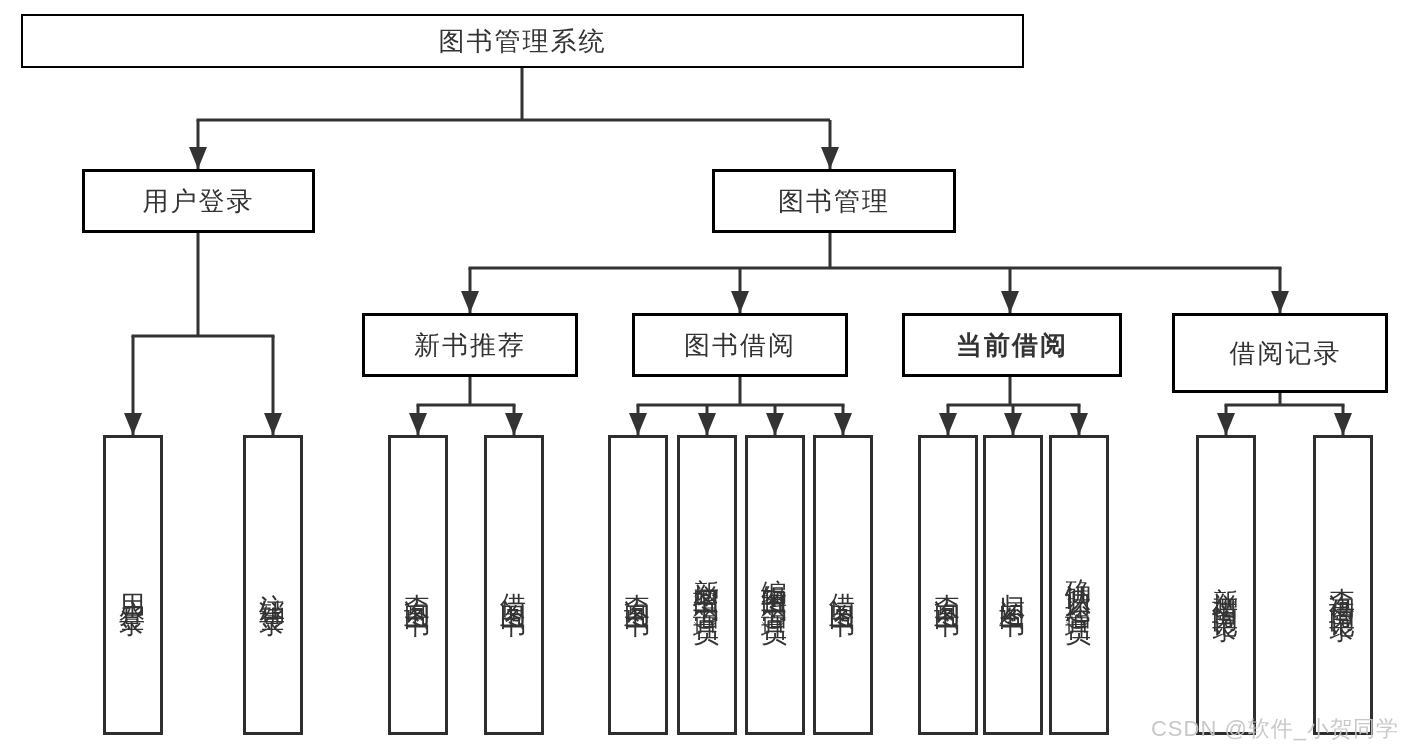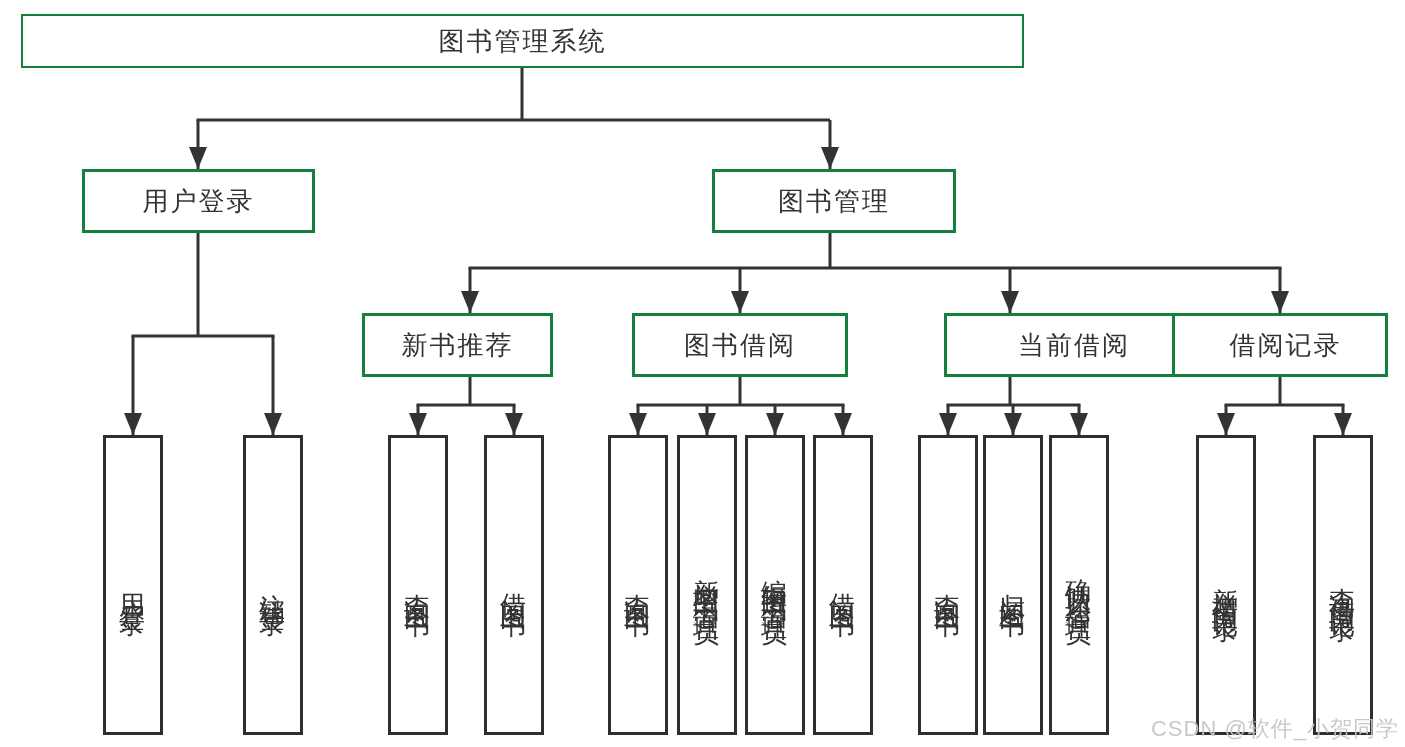--- a/index.html
+++ b/index.html
@@ -18,21 +18,21 @@
   #connector-layer {
     position: absolute;
     left: 0; top: 0;
     width: 1405px;
     height: 747px;
     z-index: 1;
   }
   .node {
     position: absolute;
     box-sizing: border-box;
-    border: 3px solid #15803d;
+    border: 3px solid #000000;
     background: #ffffff;
     display: flex;
     align-items: center;
     justify-content: center;
     color: #333333;
     font-size: 26px;
     letter-spacing: 2px;
     z-index: 2;
   }
   .leaf {
@@ -112,24 +112,24 @@
       <path d="M1226,405 L1226,435" marker-end="url(#arrow)"></path>
       <path d="M1343,405 L1343,435" marker-end="url(#arrow)"></path>
     </g>
   </svg>
 
   <div class="node" style="left:21px; top:14px; width:1003px; height:54px; border-width:2px;">图书管理系统</div>
 
   <div class="node" style="left:82px; top:169px; width:233px; height:64px;">用户登录</div>
   <div class="node" style="left:712px; top:169px; width:244px; height:64px;">图书管理</div>
 
-  <div class="node" style="left:362px; top:313px; width:191px; height:64px;">新书推荐</div>
+  <div class="node" style="left:362px; top:313px; width:216px; height:64px;">新书推荐</div>
   <div class="node" style="left:632px; top:313px; width:216px; height:64px;text-align:center;">图书借阅</div>
-  <div class="node" style="left:944px; top:313px; width:260px; height:64px;">当前借阅</div>
-  <div class="node" style="left:1172px; top:313px; width:216px; height:64px;padding-left:11px;">借阅记录</div>
+  <div class="node" style="left:902px; top:313px; width:220px; height:64px;font-weight:bold;">当前借阅</div>
+  <div class="node" style="left:1172px; top:313px; width:216px; height:80px;padding-left:11px;">借阅记录</div>
 
   <div class="leaf" style="left:103px; top:435px; width:60px; height:300px;">
     <span>用户登录</span>
   </div>
   <div class="leaf" style="left:243px; top:435px; width:60px; height:300px;">
     <span>注销登录</span>
   </div>
 
   <div class="leaf" style="left:388px; top:435px; width:60px; height:300px;">
     <span>查询图书</span>

